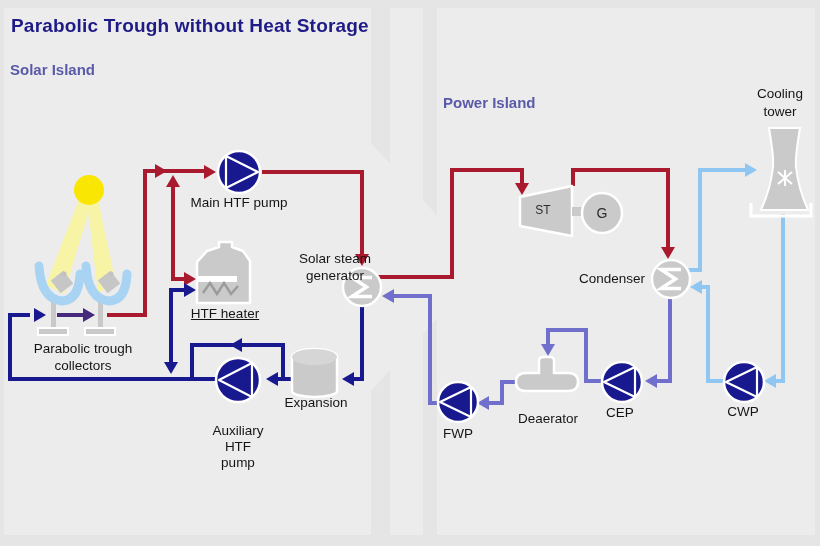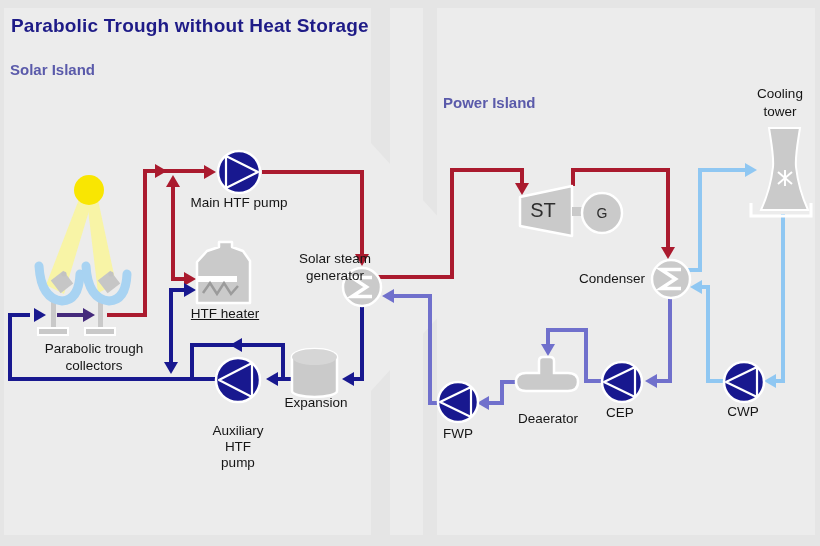--- a/index.html
+++ b/index.html
@@ -15,21 +15,21 @@
   .lbl.tight{line-height:16px;margin-top:16px;}
   .title{
     position:absolute;left:11px;top:15px;font-size:19px;font-weight:bold;
     color:#1e1b87;letter-spacing:.2px;
   }
   .island{
     position:absolute;font-size:15px;font-weight:bold;color:#5a5aaa;
   }
   .island.solar{left:10px;top:61px;}
   .island.power{left:443px;top:61px;margin-top:33px;}
-  .complabel{font-size:20px;color:#2d2d2d;}
+  .complabel{font-size:12px;color:#2d2d2d;}
 </style>
 </head>
 <body>
 
 <div class="stage">
 
 <svg width="820" height="546" viewBox="0 0 820 546">
 
   <rect x="4" y="8" width="367" height="527" fill="#ececec"></rect>
   <rect x="390" y="8" width="33" height="527" fill="#ececec"></rect>
@@ -190,21 +190,21 @@
 
 <div class="lbl" style="left:159px;top:194px;width:160px;">Main HTF pump</div>
 
 <div class="lbl" style="left:250px;top:250px;width:116px;margin-left:27px;">
   <div>Solar steam</div>
   <div>generator</div>
 </div>
 
 <div class="lbl" style="left:165px;top:305px;width:120px;text-decoration:underline;">HTF heater</div>
 
-<div class="lbl" style="left:26px;top:340px;width:136px;">
+<div class="lbl" style="left:15px;top:340px;width:136px;">
   <div>Parabolic trough</div>
   <div>collectors</div>
 </div>
 
 <div class="lbl tight" style="left:177px;top:407px;width:122px;">
   <div>Auxiliary</div>
   <div>HTF</div>
   <div>pump</div>
 </div>
 

